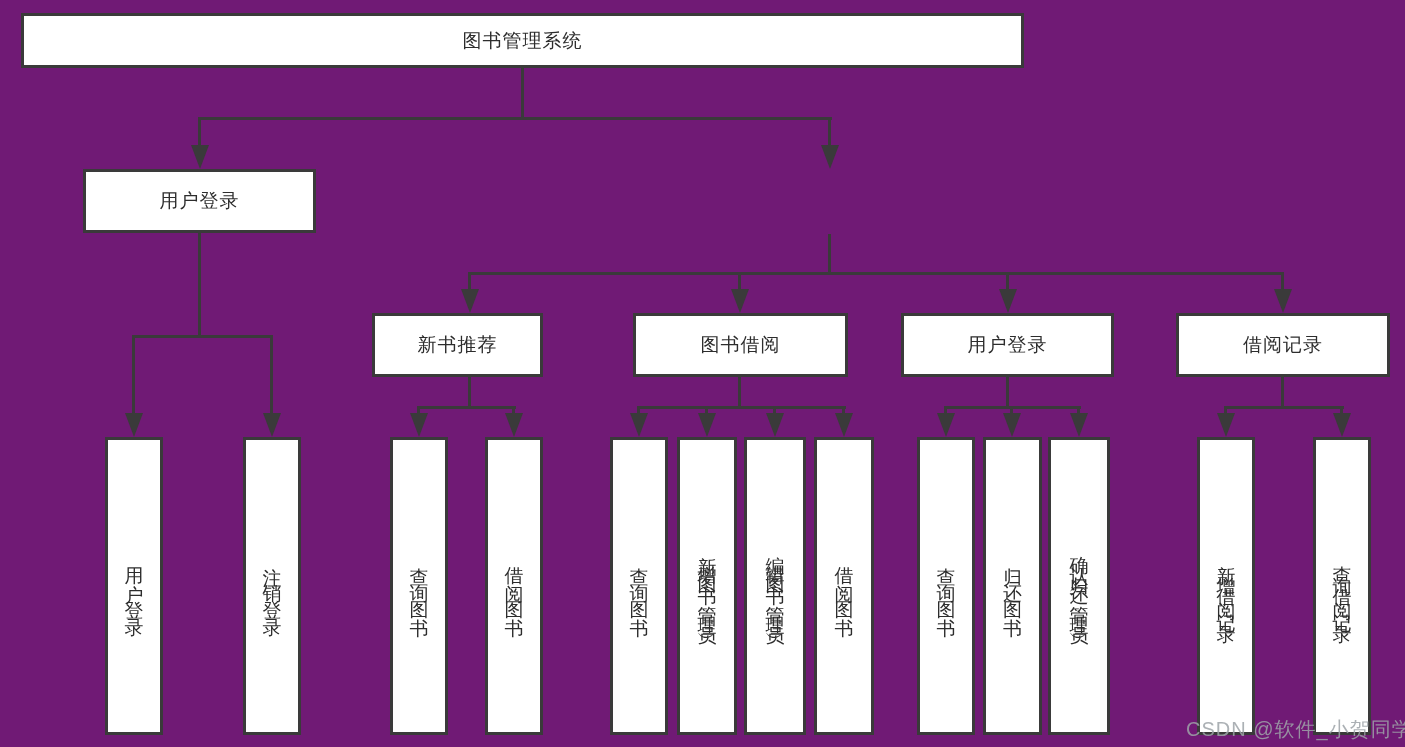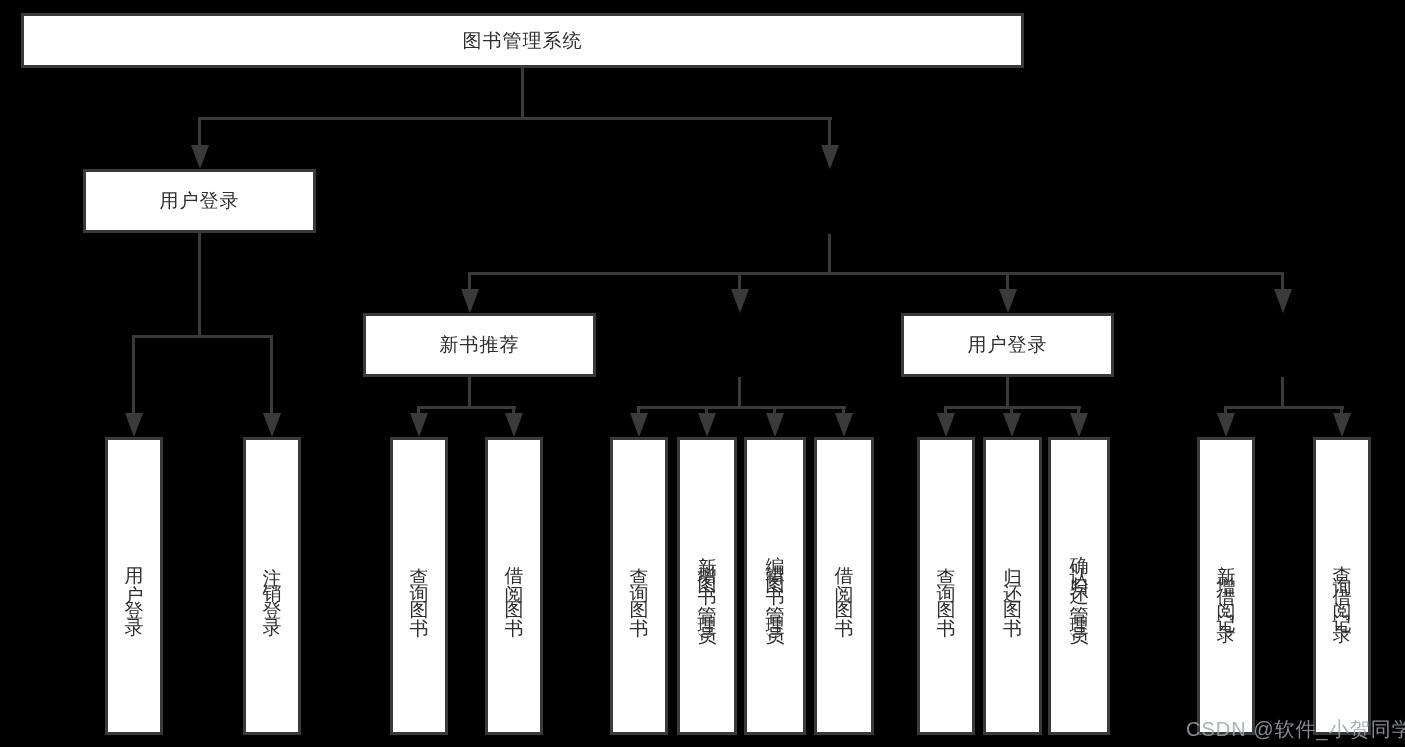--- a/index.html
+++ b/index.html
@@ -1,17 +1,17 @@
 <!DOCTYPE html>
 <html><head>
 <meta charset="utf-8">
 <style>
   html,body{margin:0;padding:0;background:#ffffff;}
   .canvas{
-    position:relative;width:1405px;height:747px;background:#000000;
+    position:relative;width:1405px;height:747px;background:#701a75;
     font-family:"Liberation Sans",sans-serif;overflow:hidden;
   }
   .box{
     position:absolute;box-sizing:border-box;
     border:3px solid #3a3a3a;background:#ffffff;
     display:flex;align-items:center;justify-content:center;
     color:#2d2d2d;font-size:19px;letter-spacing:1px;font-weight:500;
   }
   .vbox span{
     writing-mode:vertical-lr;text-orientation:mixed;white-space:nowrap;
@@ -63,25 +63,31 @@
   <div class="hline" style="left:468px;top:272px;width:816px"></div>
   <div class="vline" style="left:468px;top:274px;height:17px"></div>
   <div class="arrow" style="left:461px;top:289px"></div>
   <div class="vline" style="left:738px;top:274px;height:17px"></div>
   <div class="arrow" style="left:731px;top:289px"></div>
   <div class="vline" style="left:1006px;top:274px;height:17px"></div>
   <div class="arrow" style="left:999px;top:289px"></div>
   <div class="vline" style="left:1281px;top:274px;height:17px"></div>
   <div class="arrow" style="left:1274px;top:289px"></div>
 
-  <div class="box" style="left:363px;top:313px;width:233px;height:64px">
+  <div class="box" style="left:372px;top:313px;width:171px;height:64px">
     <span>新书推荐</span>
+  </div>
+  <div class="box" style="left:633px;top:313px;width:215px;height:64px">
+    <span>图书借阅</span>
   </div>
   <div class="box" style="left:901px;top:313px;width:213px;height:64px">
     <span>用户登录</span>
+  </div>
+  <div class="box" style="left:1176px;top:313px;width:214px;height:64px">
+    <span>借阅记录</span>
   </div>
 
   <div class="vline" style="left:468px;top:377px;height:31px"></div>
   <div class="hline" style="left:417px;top:406px;width:99px"></div>
   <div class="vline" style="left:417px;top:408px;height:7px"></div>
   <div class="arrow" style="left:410px;top:413px"></div>
   <div class="vline" style="left:512px;top:408px;height:7px"></div>
   <div class="arrow" style="left:505px;top:413px"></div>
 
   <div class="vline" style="left:738px;top:377px;height:31px"></div>

